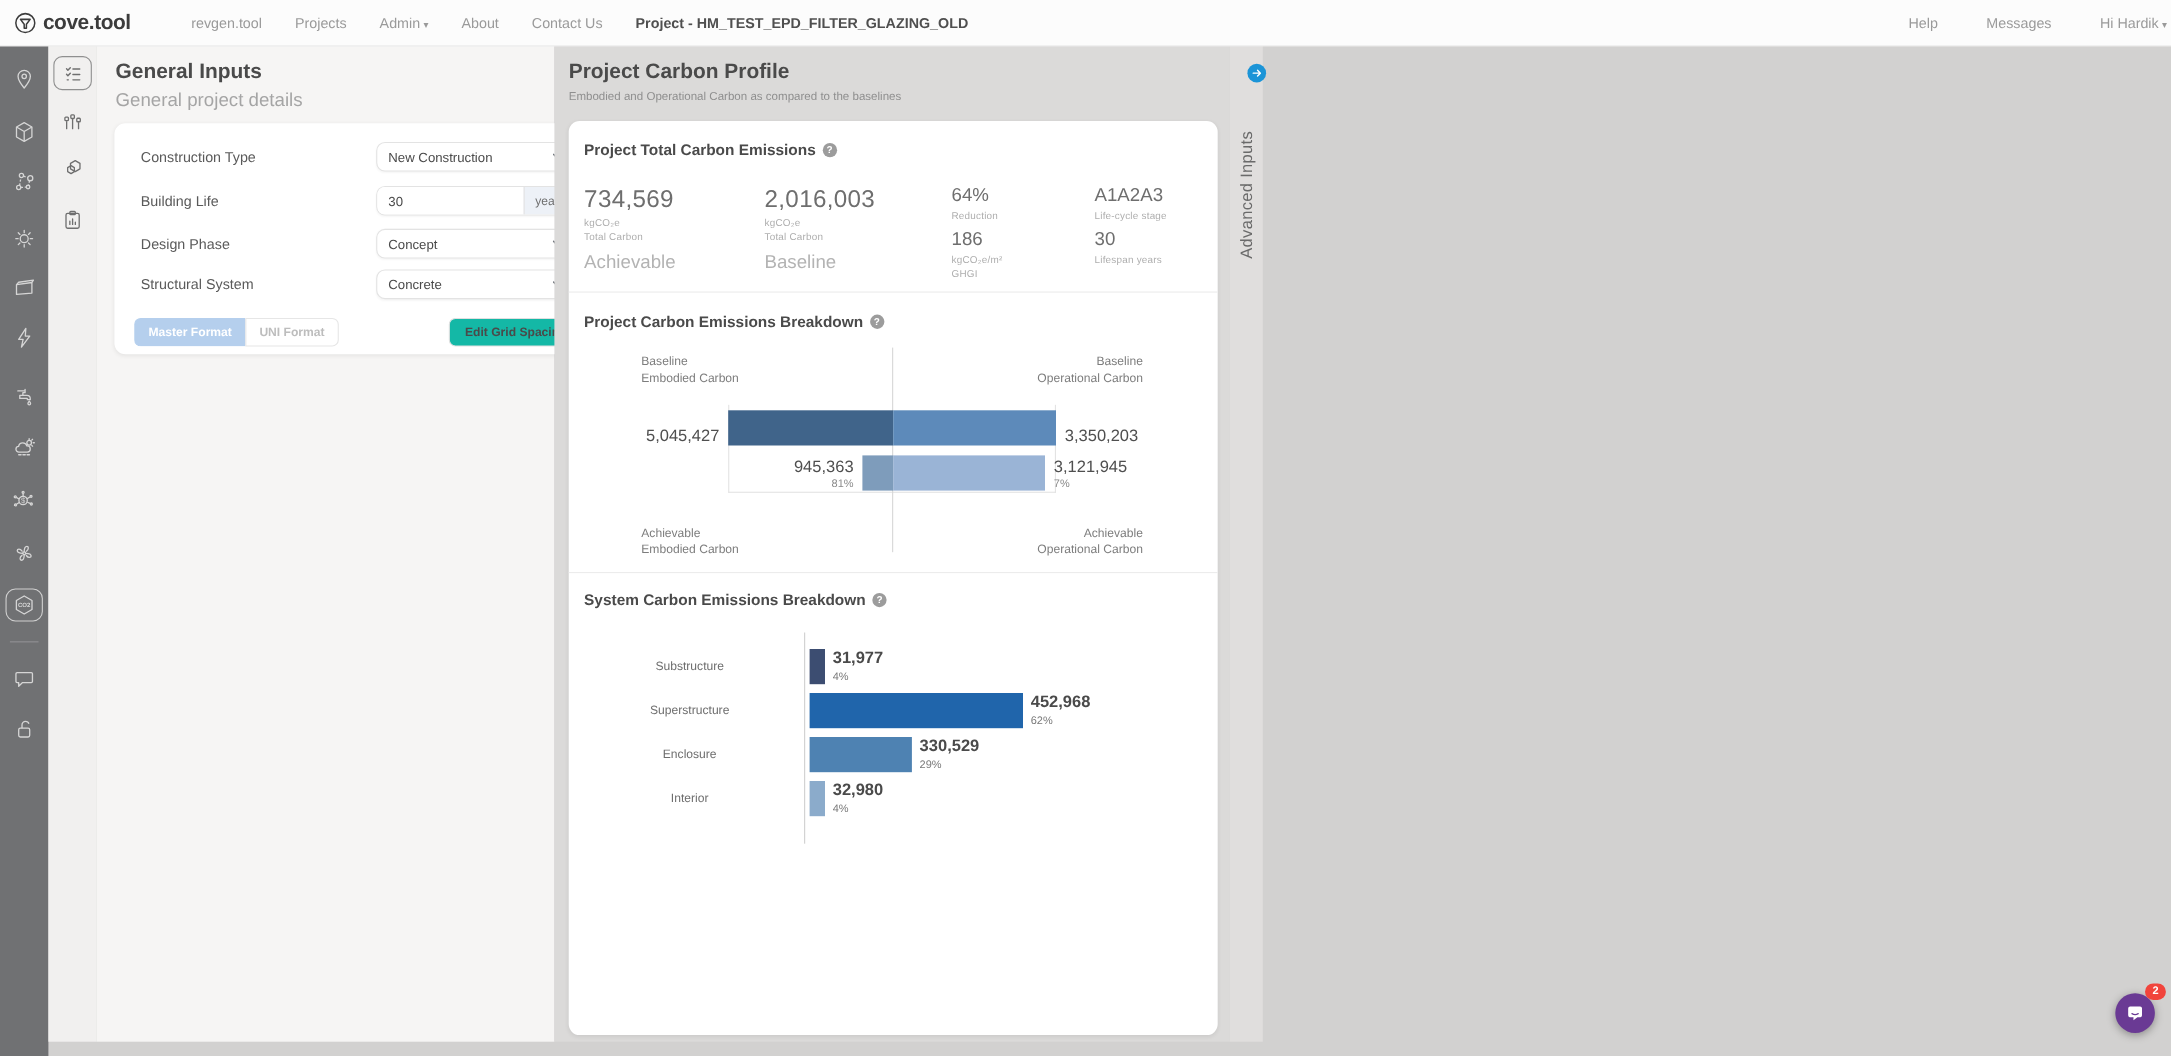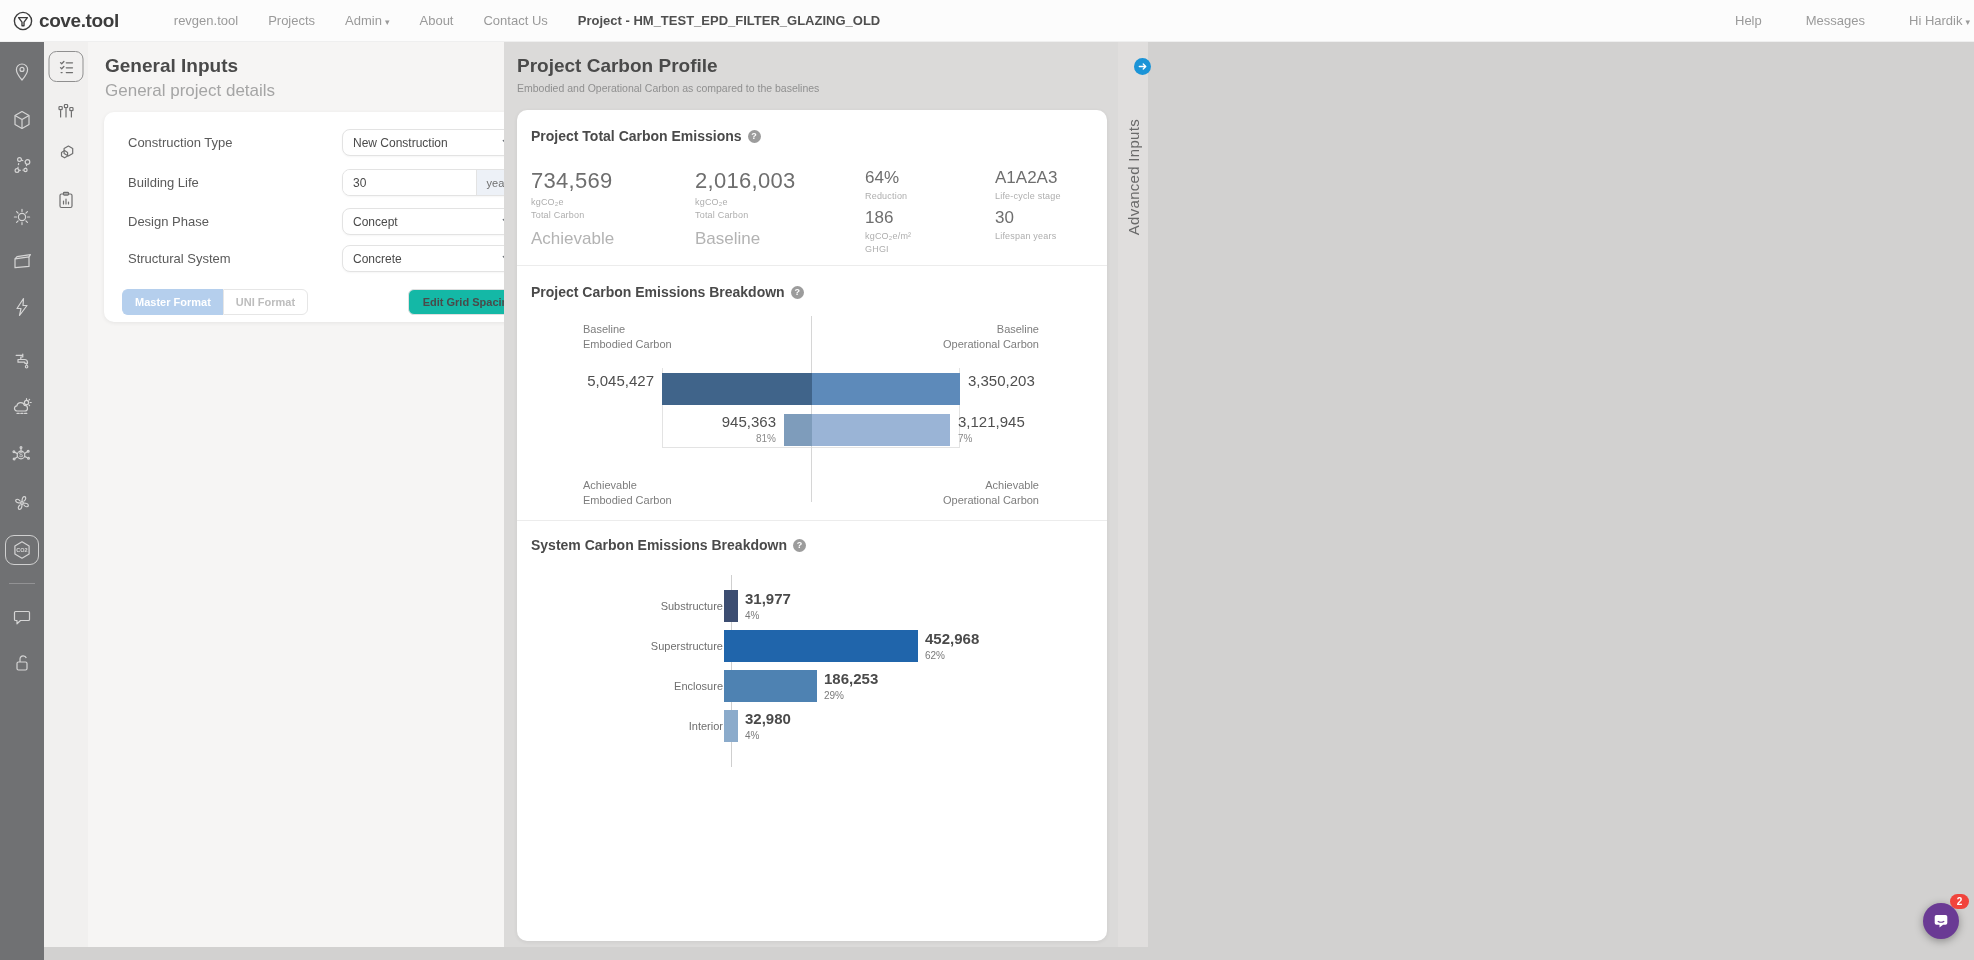--- a/index.html
+++ b/index.html
@@ -73,34 +73,34 @@
   .divchart{position:absolute;left:0;top:212px;width:590px;height:192px}
   .dc-labels{position:absolute;left:66px;right:68px;display:flex;justify-content:space-between;
     font-size:11px;color:#7d7d7d;line-height:1.35;white-space:pre-line}
   .dc-labels.top{top:0}
   .dc-labels.bottom{top:156px}
   .dc-labels .right{text-align:right}
   .dc-center{position:absolute;left:294px;top:-6px;width:1px;height:186px;background:#d6d6d6}
   .dc-box{position:absolute;left:145px;top:46px;width:298px;height:80px;box-sizing:border-box;
     border-left:1px solid #e3e3e3;border-right:1px solid #e3e3e3;border-bottom:1px solid #e3e3e3}
   .dc-row{position:absolute;left:0;width:590px;height:32px;display:flex}
-  .dc-half{display:flex;align-items:flex-start}
+  .dc-half{display:flex;align-items:flex-end}
   .dc-half.l{width:295px;justify-content:flex-end}
   .dc-half.r{flex:1}
   .dc-bar{height:32px;flex:0 0 auto}
   .dc-val{font-size:15px;color:#4f4f4f;line-height:1.1}
   .dc-val.l{text-align:right;margin-right:8px}
   .dc-val.r{margin-left:8px}
   .dc-val .pct{display:block;font-size:10px;color:#8a8a8a;margin-top:2px}
   
   .syschart{position:absolute;left:14px;top:465px;width:562px;height:200px}
   .sc-axis{position:absolute;left:200px;top:0;width:1px;height:192px;background:#cfcfcf}
   .sc-rows{position:absolute;left:0;right:0;top:15px;display:flex;flex-direction:column;gap:8px}
   .sc-row{display:flex;align-items:center;height:32px}
-  .sc-cat{width:192px;text-align:right;padding-right:1px;font-size:11px;color:#6e6e6e;flex:0 0 auto}
+  .sc-cat{width:192px;text-align:center;padding-right:13px;font-size:11px;color:#6e6e6e;flex:0 0 auto}
   .sc-bar{height:32px;flex:0 0 auto}
   .sc-vals{margin-left:7px;align-self:flex-start;margin-top:0px}
   .sc-num{font-size:15px;font-weight:bold;color:#4a4a4a;line-height:1.2}
   .sc-pct{font-size:10px;color:#7a7a7a;margin-top:2px}
   
   .adv-strip{position:absolute;left:1118px;top:42px;width:30px;height:905px;background:#e0dedd;cursor:pointer}
   .adv-label-wrap{position:absolute;left:1118px;top:92px;width:30px;height:170px;display:flex;align-items:center;justify-content:center}
   .adv-label{writing-mode:vertical-rl;transform:rotate(180deg);font-size:15px;color:#6a6a6a;letter-spacing:.3px}
   .adv-arrow{position:absolute;left:1134px;top:58px;width:17px;height:17px;border-radius:50%;background:#1b94d7;
     display:flex;align-items:center;justify-content:center;cursor:pointer;z-index:7}
@@ -406,21 +406,21 @@
        <div class="sc-bar" style="width:194px;background:#2065ab"></div>
        <div class="sc-vals">
               <div class="sc-num">452,968</div>
               <div class="sc-pct">62%</div>
             </div>
      </div>
           <div class="sc-row">
        <span class="sc-cat">Enclosure</span>
        <div class="sc-bar" style="width:93px;background:#4e82b2"></div>
        <div class="sc-vals">
-              <div class="sc-num">186,253</div>
+              <div class="sc-num">330,529</div>
               <div class="sc-pct">29%</div>
             </div>
      </div>
           <div class="sc-row">
        <span class="sc-cat">Interior</span>
        <div class="sc-bar" style="width:14px;background:#8babcb"></div>
        <div class="sc-vals">
               <div class="sc-num">32,980</div>
               <div class="sc-pct">4%</div>
             </div>

